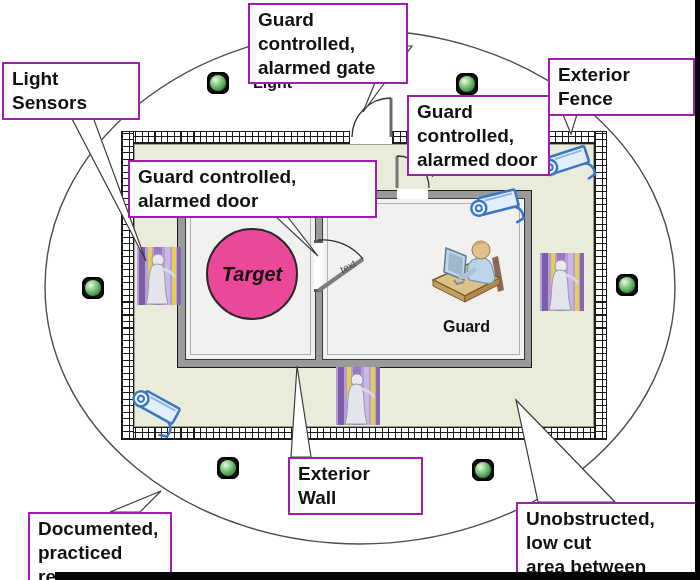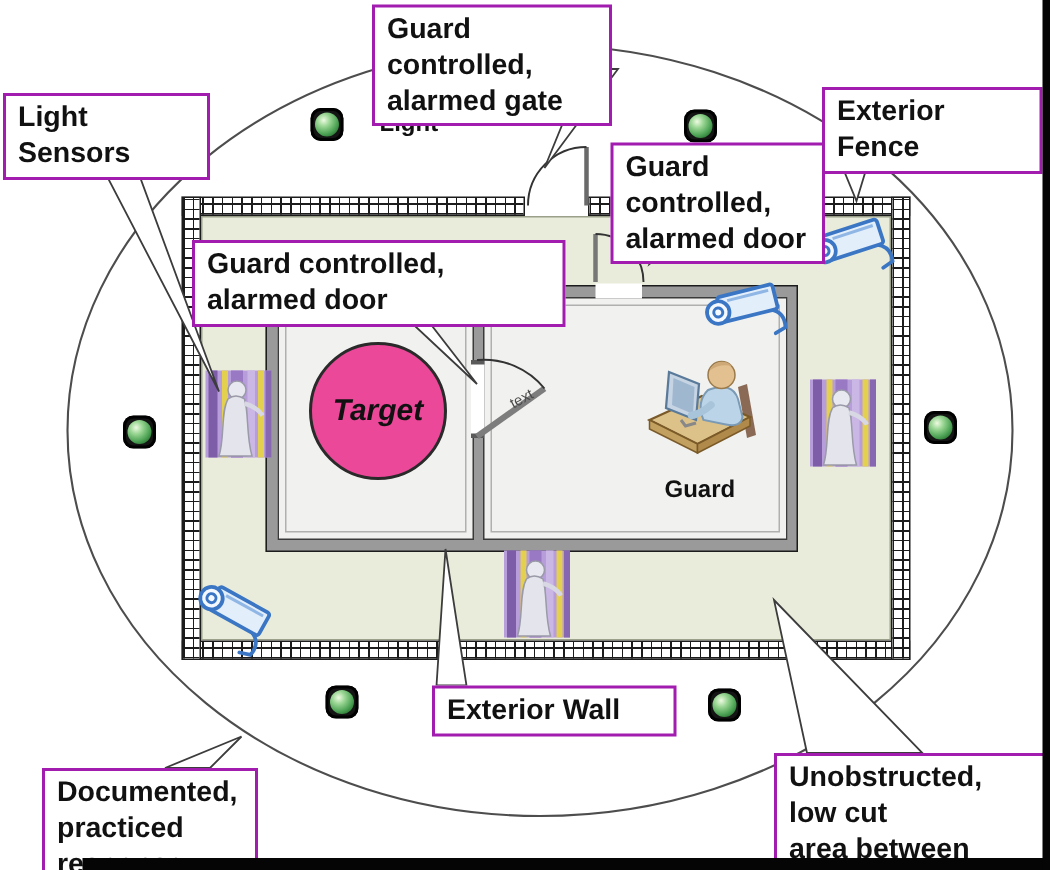--- a/index.html
+++ b/index.html
@@ -163,21 +163,21 @@
   <div class="plain-label" style="left:443px;top:318px;font-size:16px;">Guard</div>
   <div class="door-swing-text">text</div>
 
   <div class="callout-box" style="left:2px;top:62px;width:138px;">Light Sensors</div>
   <div class="callout-box" style="left:248px;top:3px;width:160px;">Guard controlled,
 alarmed gate</div>
   <div class="callout-box" style="left:407px;top:95px;width:143px;">Guard controlled,
 alarmed door</div>
   <div class="callout-box" style="left:548px;top:58px;width:147px;">Exterior Fence</div>
   <div class="callout-box" style="left:128px;top:160px;width:249px;">Guard controlled, alarmed door</div>
-  <div class="callout-box" style="left:288px;top:457px;width:163px;">Exterior Wall</div>
+  <div class="callout-box" style="left:288px;top:457px;width:135px;">Exterior Wall</div>
   <div class="callout-box" style="left:28px;top:512px;width:144px;">Documented, practiced
 response plan</div>
   <div class="callout-box" style="left:516px;top:502px;width:185px;">Unobstructed, low cut
 area between building
 and fence.</div>
 
   <div class="edgebar" style="left:55px;top:572px;width:645px;height:8px;"></div>
   <div class="edgebar" style="left:695px;top:0px;width:5px;height:580px;"></div>
 
 </div>

